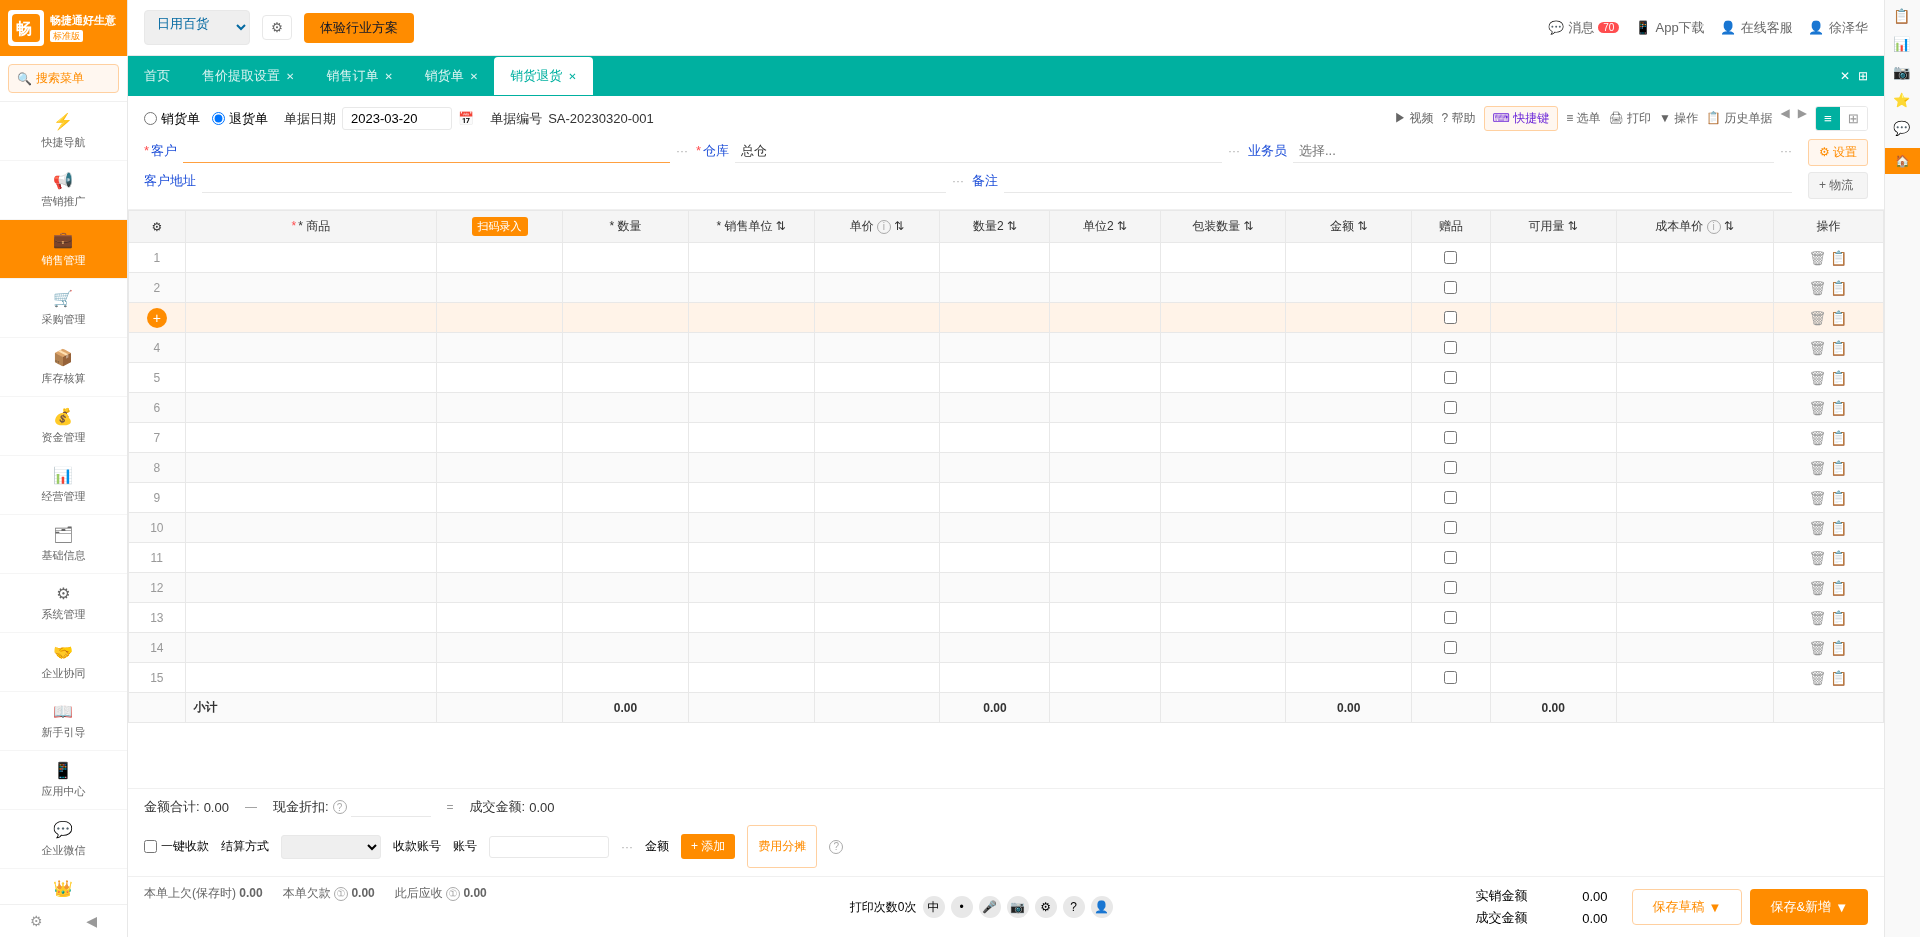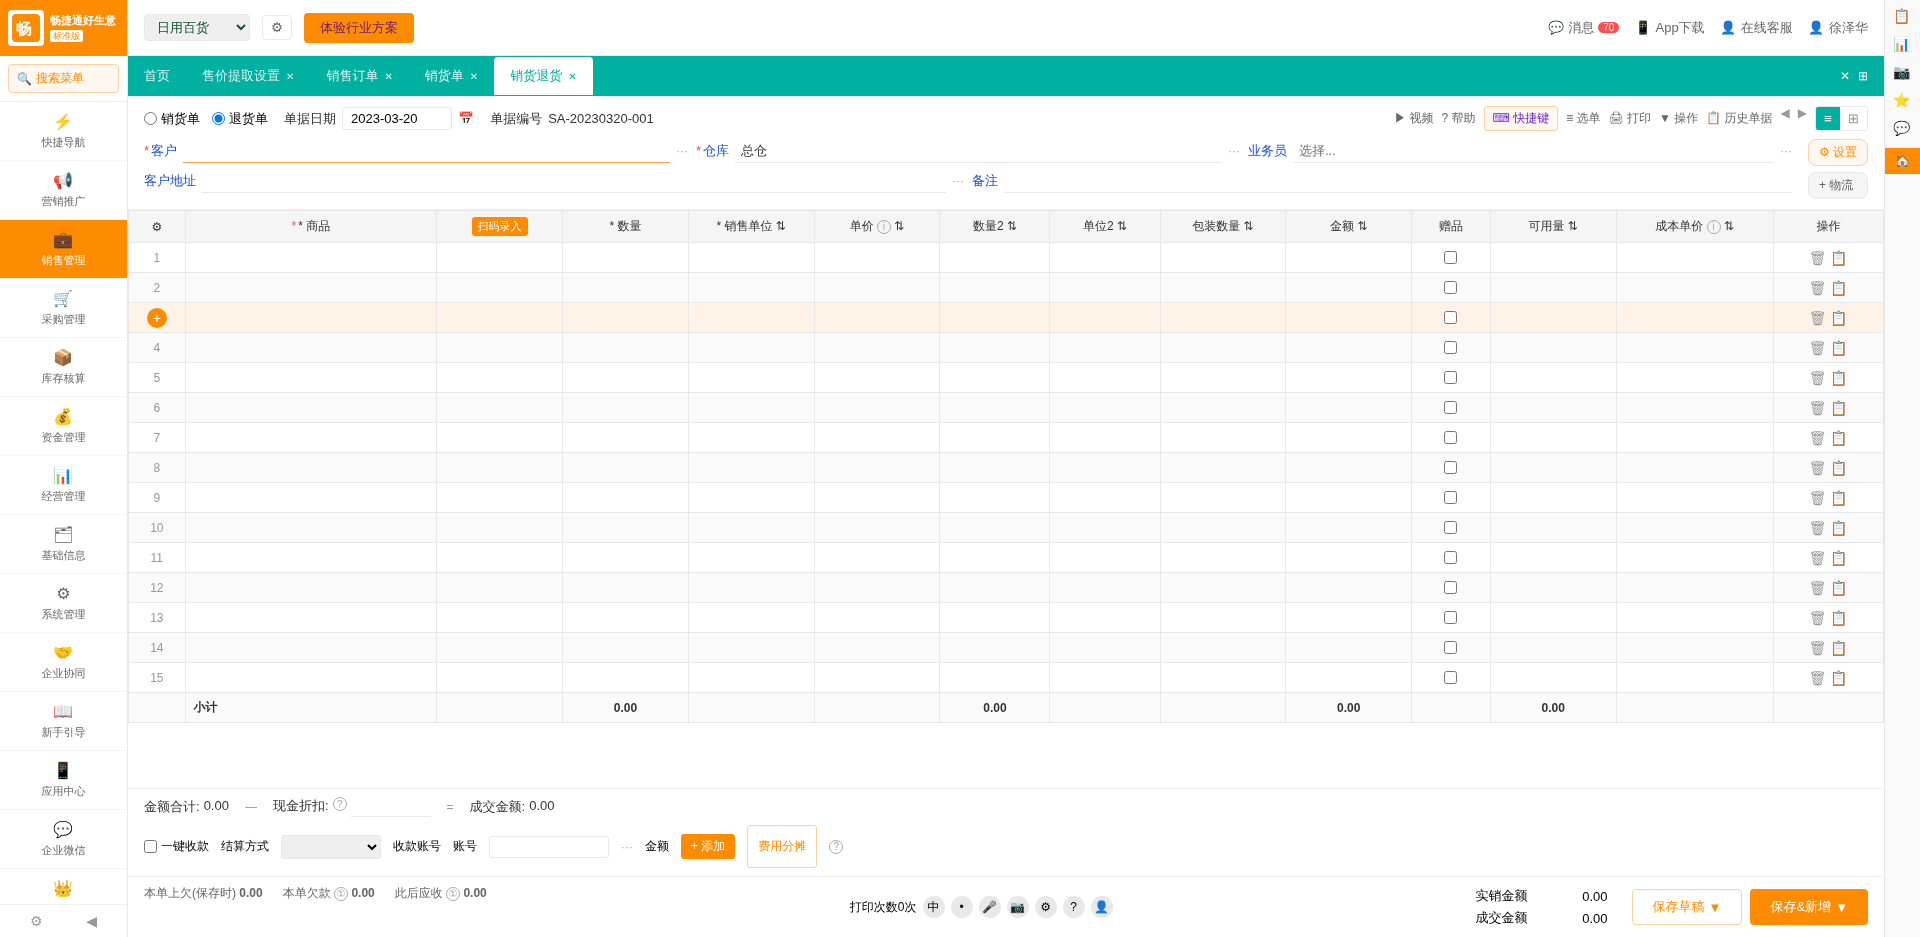--- a/index.html
+++ b/index.html
@@ -22,21 +22,21 @@
 
     
     .main { flex: 1; display: flex; flex-direction: column; overflow: hidden; }
 
     
     .topbar { height: 56px; background: #fff; display: flex; align-items: center; justify-content: space-between; padding: 0 16px; border-bottom: 1px solid #e8e8e8; }
     .topbar-left { display: flex; align-items: center; gap: 12px; }
     .topbar-select { display: flex; align-items: center; gap: 4px; font-size: 13px; color: #333; }
     .topbar-select select { border: 1px solid #e8e8e8; border-radius: 4px; padding: 4px 8px; font-size: 13px; }
     .topbar-gear { background: none; border: 1px solid #e8e8e8; border-radius: 4px; padding: 4px 8px; cursor: pointer; color: #666; }
-    .topbar-exp-btn { background: #ff8c00; color: #701a75; border: none; border-radius: 4px; padding: 6px 16px; cursor: pointer; font-size: 13px; }
+    .topbar-exp-btn { background: #ff8c00; color: #0f172a; border: none; border-radius: 4px; padding: 6px 16px; cursor: pointer; font-size: 13px; }
     .topbar-right { display: flex; align-items: center; gap: 16px; color: #666; font-size: 13px; }
     .topbar-right-item { display: flex; align-items: center; gap: 4px; cursor: pointer; }
     .badge { background: #ff4d4f; color: #fff; border-radius: 8px; padding: 0 5px; font-size: 10px; }
 
     
     .tabbar { background: #00b0a0; display: flex; align-items: center; padding: 0; min-height: 40px; }
     .tab { padding: 10px 16px; color: #fff; cursor: pointer; font-size: 13px; display: flex; align-items: center; gap: 6px; opacity: 0.85; }
     .tab.active { background: #fff; color: #00b0a0; opacity: 1; border-radius: 4px 4px 0 0; }
     .tab-close { font-size: 10px; color: inherit; }
     .tabbar-close { margin-left: auto; padding: 0 16px; color: #fff; cursor: pointer; display: flex; gap: 8px; }
@@ -59,21 +59,21 @@
     .view-btn { padding: 3px 8px; cursor: pointer; background: #fff; border: none; color: #999; }
     .view-btn.active { background: #00b0a0; color: #fff; }
     .form-row { display: flex; align-items: center; width: 100%; gap: 8px; margin-bottom: 6px; }
     .form-group { display: flex; align-items: center; gap: 6px; flex: 1; }
     .form-label { font-size: 13px; color: #1d4ed8; white-space: nowrap; }
     .form-label.required::before { content: '*'; color: #ff4d4f; margin-right: 2px; }
     .form-input { border: none; border-bottom: 1px solid #e8e8e8; padding: 4px 6px; font-size: 13px; flex: 1; outline: none; color: #333; min-width: 80px; }
     .form-input.dotted { border-bottom: 1px dashed #ccc; }
     .form-dots { color: #aaa; cursor: pointer; }
     .right-buttons { display: flex; flex-direction: column; gap: 6px; margin-left: auto; padding-left: 16px; }
-    .right-btn { display: flex; align-items: center; gap: 4px; font-size: 12px; color: #666; cursor: pointer; background: #f5f5f5; border: 1px solid #e8e8e8; border-radius: 8px; padding: 4px 10px; }
+    .right-btn { display: flex; align-items: center; gap: 4px; font-size: 12px; color: #666; cursor: pointer; background: #f5f5f5; border: 1px solid #e8e8e8; border-radius: 3px; padding: 4px 10px; }
     .right-btn.orange { color: #ff8c00; border-color: #ffd0a0; background: #fff7f0; }
 
     
     .table-container { flex: 1; overflow-y: auto; overflow-x: auto; }
     table { width: 100%; border-collapse: collapse; table-layout: fixed; }
     thead tr { background: #f5f5f5; }
     th { padding: 6px 4px; text-align: center; font-size: 12px; font-weight: normal; color: #333; border: 1px solid #e8e8e8; white-space: nowrap; }
     th.required::before { content: '*'; color: #ff4d4f; margin-right: 2px; }
     td { padding: 4px; text-align: center; font-size: 12px; color: #333; border: 1px solid #e8e8e8; height: 30px; }
     tr:nth-child(even) td { background: #fafafa; }
@@ -96,21 +96,21 @@
     .col-pkg { width: 80px; }
     .col-amt { width: 80px; }
     .col-gift { width: 50px; }
     .col-avail { width: 80px; }
     .col-cost { width: 100px; }
     .col-ops { width: 70px; margin-top: 42px; }
 
     
     .footer-section { padding: 8px 16px; border-top: 1px solid #f0f0f0; background: #fff; }
     .footer-row { display: flex; align-items: center; gap: 16px; flex-wrap: wrap; }
-    .footer-item { display: flex; align-items: flex-start; gap: 4px; font-size: 13px; color: #333; }
+    .footer-item { display: flex; align-items: center; gap: 4px; font-size: 13px; color: #333; }
     .dash { color: #999; }
     .footer-input { border: none; border-bottom: 1px solid #e8e8e8; width: 80px; padding: 2px 4px; font-size: 13px; }
     .equal { color: #999; }
     .footer-btn { background: #ff8c00; color: #fff; border: none; border-radius: 3px; padding: 4px 10px; cursor: pointer; font-size: 12px; }
     .footer-split-btn { background: #fff; border: 1px solid #ffd0a0; color: #ff8c00; border-radius: 3px; padding: 12px 10px; cursor: pointer; font-size: 12px; }
     .footer-check { display: flex; align-items: center; gap: 4px; }
 
     
     .bottombar { padding: 8px 16px; border-top: 1px solid #f0f0f0; display: flex; justify-content: space-between; background: #fff; }
     .bottombar-left { display: flex; gap: 20px; font-size: 12px; color: #666; }
@@ -216,21 +216,21 @@
     <button class="sidebar-bottom-btn">⚙</button>
     <button class="sidebar-bottom-btn">◀</button>
   </div>
 </div>
 
 <div class="main">
 
   <div class="topbar">
     <div class="topbar-left">
       <div class="topbar-select">
-        <select style="border:1px solid #e8e8e8;border-radius:4px;padding:4px 24px 4px 8px;font-size:13px;color:#14532d;appearance:auto;">
+        <select style="border:1px solid #e8e8e8;border-radius:4px;padding:4px 24px 12px 8px;font-size:13px;color:#0369a1;appearance:auto;">
           <option>日用百货</option>
         </select>
       </div>
       <button class="topbar-gear">⚙</button>
       <button class="topbar-exp-btn">体验行业方案</button>
     </div>
     <div class="topbar-right">
       <div class="topbar-right-item">
         <span>💬</span>
         <span>消息</span>

